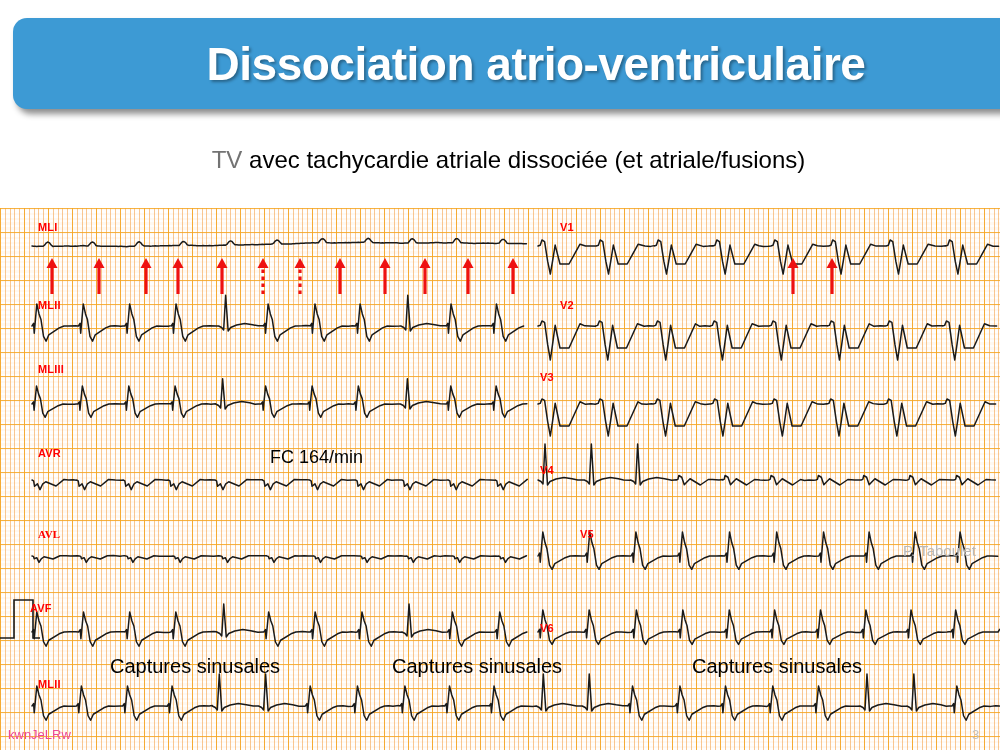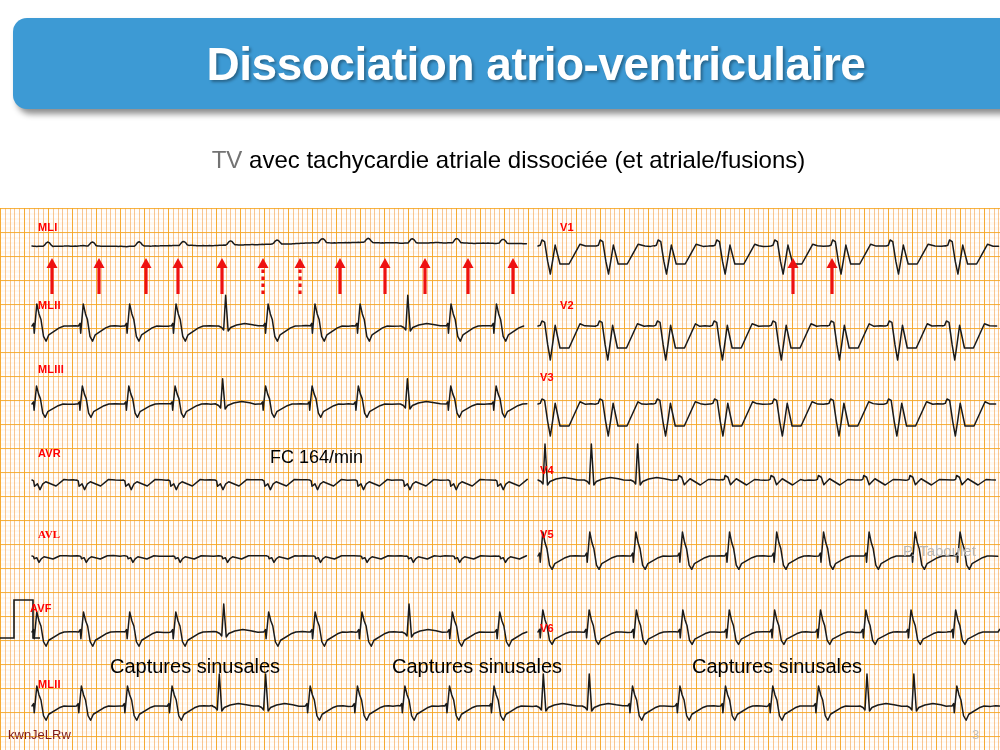--- a/index.html
+++ b/index.html
@@ -100,21 +100,21 @@
   .watermark {
     position: absolute;
     color: #b9b9b9;
     font-size: 15px;
     white-space: nowrap;
   }
   #footer-code {
     position: absolute;
     left: 8px;
     top: 727px;
-    color: #7f1d1d;
+    color: #ec4899;
     font-size: 13px;
   }
   #page-number {
     position: absolute;
     left: 972px;
     top: 727px;
     color: #c2c2c2;
     font-size: 13px;
   }
 </style>
@@ -215,21 +215,21 @@
   <div class="lead-label" style="left:38px;  top:155px;">MLIII</div>
   <div class="lead-label" style="left:38px;  top:239px;">AVR</div>
   <div class="lead-label" style="left:38px;  top:320px;font-family:Liberation Serif, serif;">AVL</div>
   <div class="lead-label" style="left:30px;  top:394px;">AVF</div>
   <div class="lead-label" style="left:38px;  top:470px;">MLII</div>
 
   <div class="lead-label" style="left:560px; top:13px;">V1</div>
   <div class="lead-label" style="left:560px; top:91px;">V2</div>
   <div class="lead-label" style="left:540px; top:163px;">V3</div>
   <div class="lead-label" style="left:540px; top:256px;">V4</div>
-  <div class="lead-label" style="left:540px; top:320px;">V5</div>
+  <div class="lead-label" style="left:540px; top:320px;padding-left:40px;">V5</div>
   <div class="lead-label" style="left:540px; top:414px;">V6</div>
 
   <div class="annotation" id="hr-annotation" style="left:270px; top:439px; top:239px;">FC 164/min</div>
 
   <div class="annotation" style="left:110px; top:447px;">Captures sinusales</div>
   <div class="annotation" style="left:392px; top:447px;">Captures sinusales</div>
   <div class="annotation" style="left:692px; top:447px;">Captures sinusales</div>
 
   <div class="watermark" style="left:903px; top:334px;">P. Taboulet</div>
 

